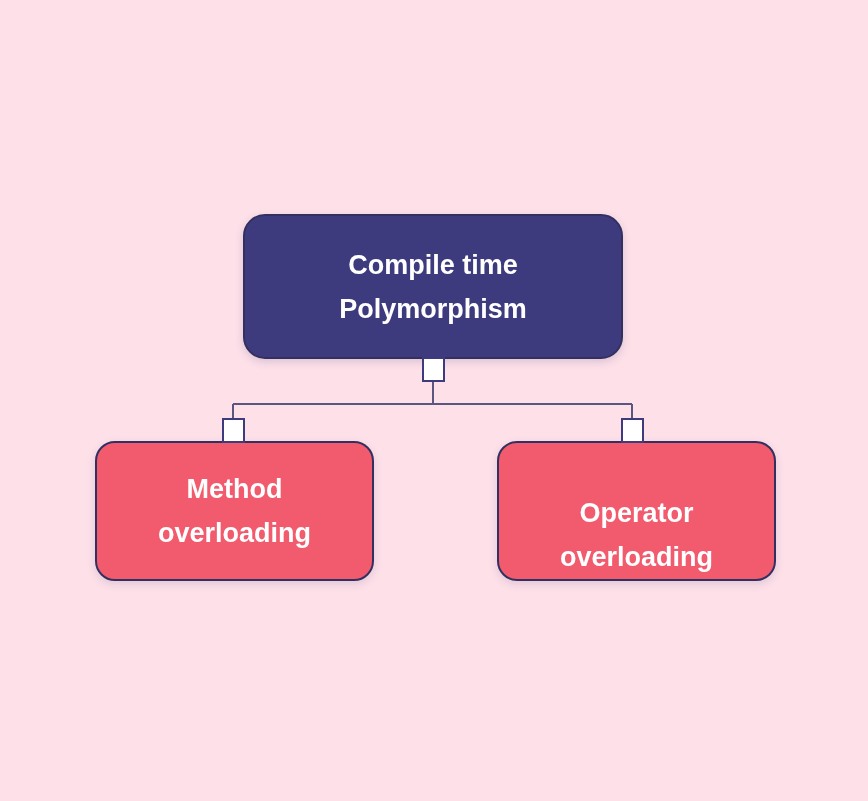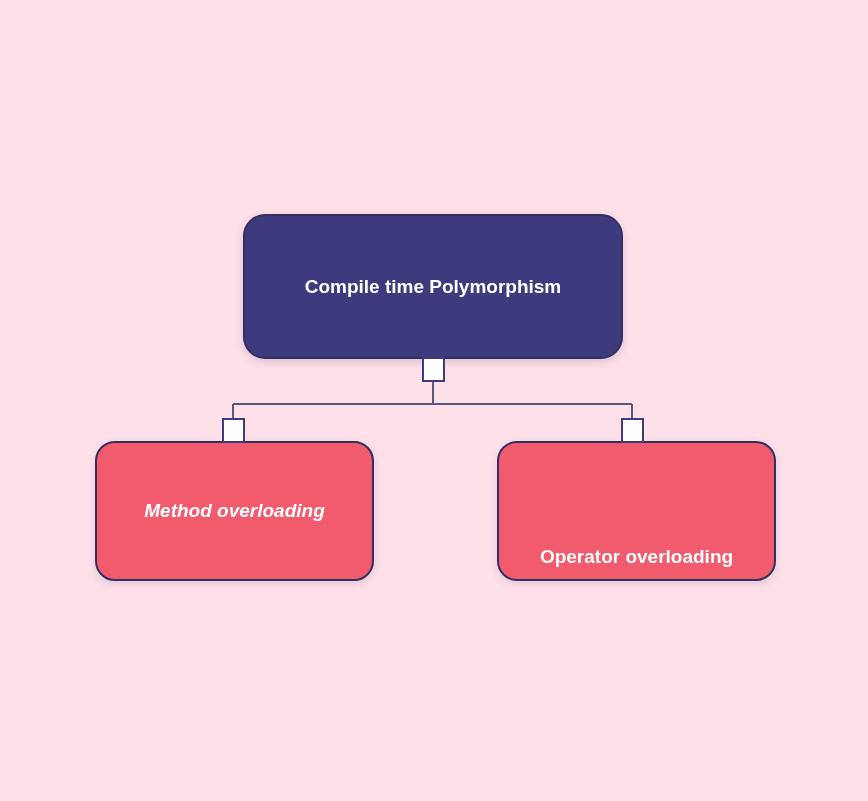--- a/index.html
+++ b/index.html
@@ -22,21 +22,21 @@
   }
   .node {
     position: absolute;
     z-index: 2;
     display: flex;
     align-items: center;
     justify-content: center;
     text-align: center;
     color: #ffffff;
     font-weight: 700;
-    font-size: 19px;
+    font-size: 27px;
     line-height: 44px;
     box-sizing: border-box;
     border: 2px solid #333060;
   }
   .node-root {
     left: 243px;
     top: 214px;
     width: 380px;
     height: 145px;
     background: #3d3b7d;
@@ -48,21 +48,20 @@
     width: 279px;
     height: 140px;
     background: #f25b6d;
     border-radius: 20px;
     padding: 0 20px;
     box-shadow: 0 3px 8px rgba(61, 59, 125, 0.15);
   }
   .node-child-left {
     left: 95px;
     top: 441px;
-    font-style: italic;
   }
   .node-child-right {
     left: 497px;
     top: 441px;
     align-items: flex-end;
   }
   .port {
     position: absolute;
     z-index: 3;
     width: 19px;

